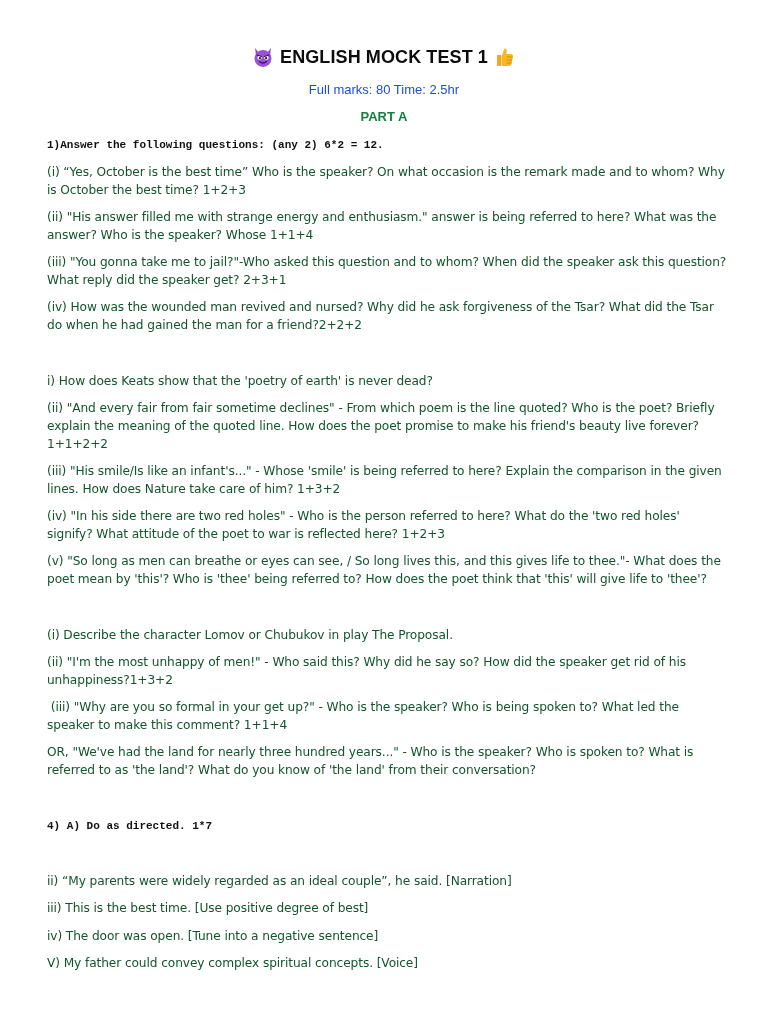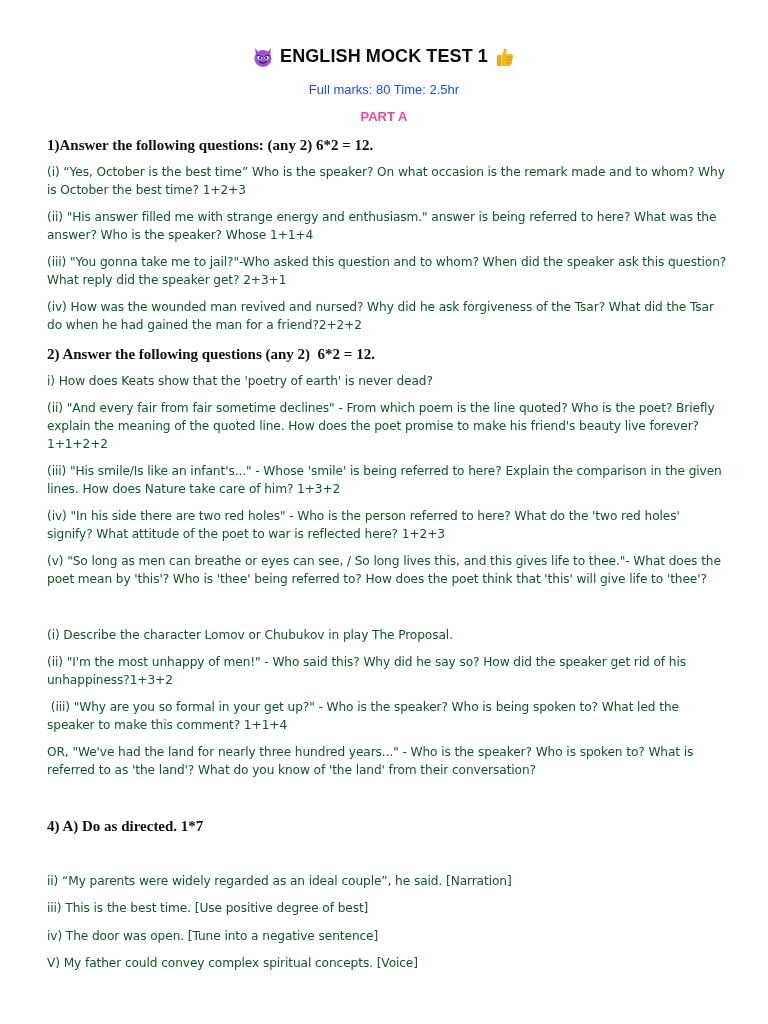--- a/index.html
+++ b/index.html
@@ -21,20 +21,21 @@
       width: 768px;
       height: 1024px;
     }
     .title-row {
       position: absolute;
       top: 46px;
       left: 0;
       width: 768px;
       display: flex;
       justify-content: center;
+      align-items: center;
       gap: 6px;
     }
     .title-text {
       font-size: 18px;
       font-weight: bold;
       letter-spacing: 0.1px;
       color: #0d0d0d;
     }
     .emoji {
       width: 22px;
@@ -51,21 +52,21 @@
       color: #1d4ed8;
     }
     .part {
       position: absolute;
       top: 109px;
       left: 0;
       width: 768px;
       text-align: center;
       font-size: 13px;
       font-weight: bold;
-      color: #ec4899;
+      color: #15803d;
     }
     .heading {
       font-size: 14px;
       font-weight: bold;
       color: #111;
       line-height: 18px;
       position: absolute;
       left: 47px;
       width: 680px;
       white-space: pre;
@@ -78,22 +79,22 @@
       line-height: 17.8px;
       color: #14532d;
       letter-spacing: -0.15px;
     }
     .para.wide {
       font-family: "DejaVu Sans", sans-serif;
       font-size: 12.2px;
       letter-spacing: -0.1px;
     }
     .heading.wide {
-      font-family: Liberation Serif, serif;
-      font-size: 15px;
+      font-family: Liberation Mono, monospace;
+      font-size: 11px;
     }
   </style>
 </head>
 <body>
 
 <div class="page">
 
   <div class="title-row">
     <span class="emoji">
       <svg width="22" height="22" viewBox="0 0 22 22">
@@ -121,21 +122,20 @@
 
   <div class="subtitle">Full marks: 80 Time: 2.5hr</div>
   <div class="part">PART A</div>
 
   <div class="heading wide" style="top:136px;">1)Answer the following questions: (any 2) 6*2 = 12.</div>
   <div class="para wide" style="top:164px;">(i) “Yes, October is the best time” Who is the speaker? On what occasion is the remark made and to whom? Why is October the best time? 1+2+3</div>
   <div class="para wide" style="top:209px;">(ii) "His answer filled me with strange energy and enthusiasm." answer is being referred to here? What was the answer? Who is the speaker? Whose 1+1+4</div>
   <div class="para wide" style="top:254px;">(iii) "You gonna take me to jail?"-Who asked this question and to whom? When did the speaker ask this question? What reply did the speaker get? 2+3+1</div>
   <div class="para wide" style="top:299px;">(iv) How was the wounded man revived and nursed? Why did he ask forgiveness of the Tsar? What did the Tsar do when he had gained the man for a friend?2+2+2</div>
 
-  <div class="heading wide" style="top:345px;">2) Answer the following questions (any 2)  6*2 = 12.</div>
   <div class="para wide" style="top:373px;">i) How does Keats show that the 'poetry of earth' is never dead?</div>
   <div class="para wide" style="top:400px;">(ii) "And every fair from fair sometime declines" - From which poem is the line quoted? Who is the poet? Briefly explain the meaning of the quoted line. How does the poet promise to make his friend's beauty live forever? 1+1+2+2</div>
   <div class="para wide" style="top:463px;">(iii) "His smile/Is like an infant's..." - Whose 'smile' is being referred to here? Explain the comparison in the given lines. How does Nature take care of him? 1+3+2</div>
   <div class="para wide" style="top:508px;">(iv) "In his side there are two red holes" - Who is the person referred to here? What do the 'two red holes' signify? What attitude of the poet to war is reflected here? 1+2+3</div>
   <div class="para wide" style="top:553px;">(v) "So long as men can breathe or eyes can see, / So long lives this, and this gives life to thee."- What does the poet mean by 'this'? Who is 'thee' being referred to? How does the poet think that 'this' will give life to 'thee'?</div>
 
   <div class="para wide" style="top:627px;">(i) Describe the character Lomov or Chubukov in play The Proposal.</div>
   <div class="para wide" style="top:654px;">(ii) "I'm the most unhappy of men!" - Who said this? Why did he say so? How did the speaker get rid of his unhappiness?1+3+2</div>
   <div class="para wide" style="top:699px;white-space:pre-wrap;"> (iii) "Why are you so formal in your get up?" - Who is the speaker? Who is being spoken to? What led the speaker to make this comment? 1+1+4</div>
   <div class="para wide" style="top:744px;">OR, "We've had the land for nearly three hundred years..." - Who is the speaker? Who is spoken to? What is referred to as 'the land'? What do you know of 'the land' from their conversation?</div>

